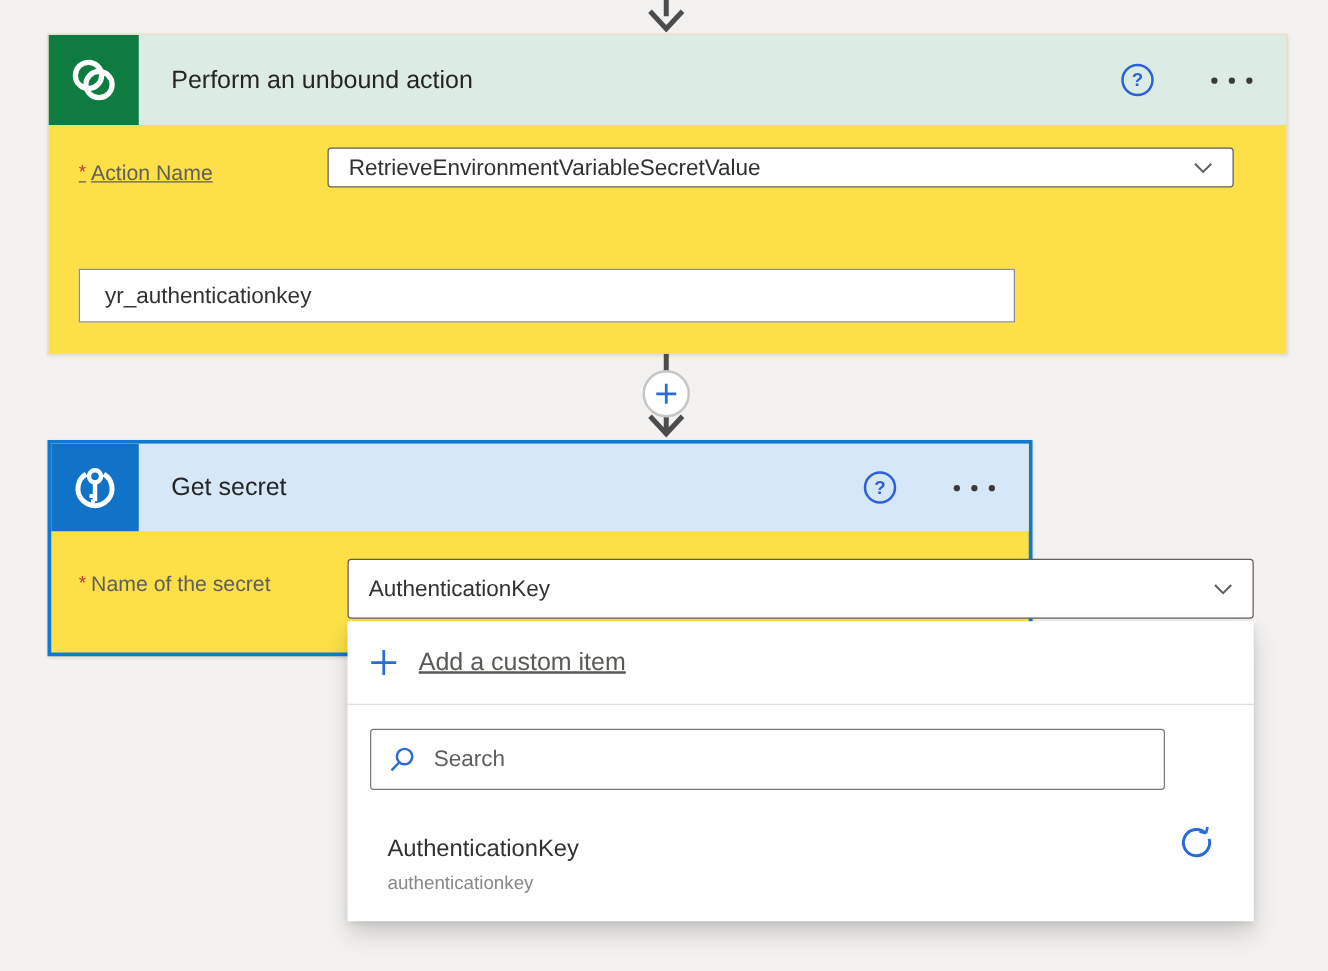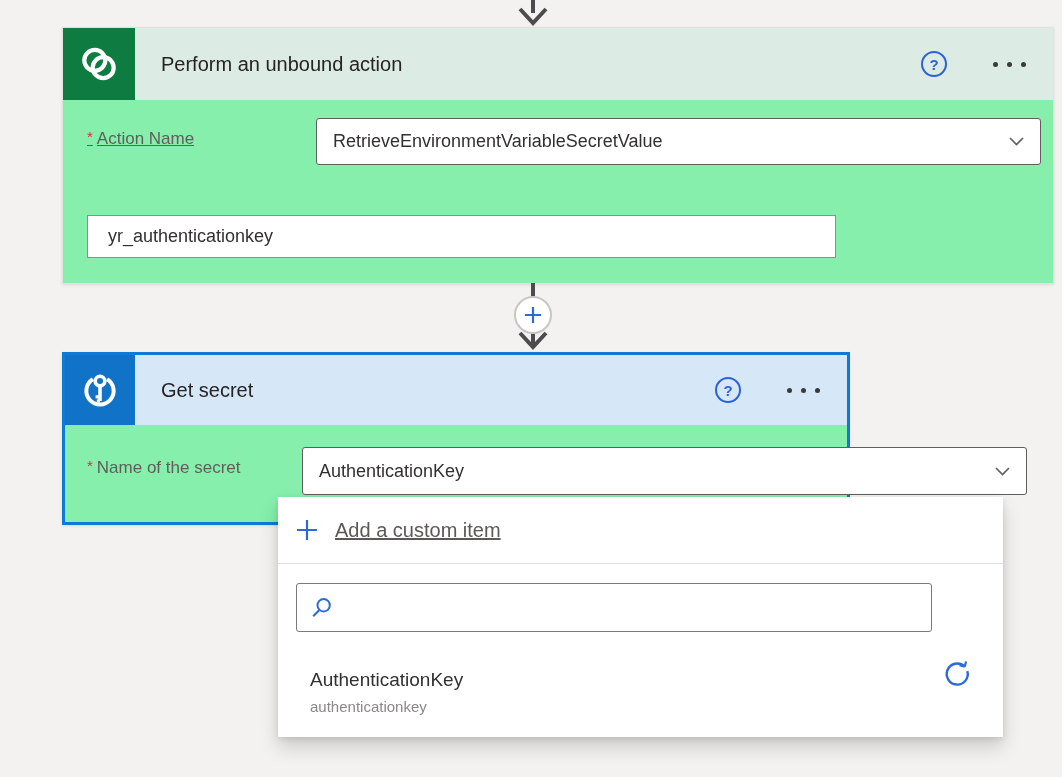--- a/index.html
+++ b/index.html
@@ -1,19 +1,19 @@
 <!DOCTYPE html>
 <html><head>
 <meta charset="utf-8">
 <style>
   html,body{margin:0;padding:0;background:#f3f2f1;font-family:"Liberation Sans",sans-serif;}
   .scene{position:relative;width:1062px;height:777px;overflow:hidden;background:#f3f2f1;}
 
   
-  .card{position:absolute;background:#86efac;box-sizing:border-box;margin-left:24px;}
+  .card{position:absolute;background:#fde047;box-sizing:border-box;}
   #card1{left:38px;top:27px;width:992px;height:257px;border:1px solid #e3e1df;box-shadow:0 1px 3px rgba(0,0,0,.10);}
   #card2{left:38px;top:352px;width:788px;height:173px;border:3px solid #0f7ad5;box-shadow:0 1px 3px rgba(0,0,0,.10);}
 
   .card-header{display:flex;align-items:center;cursor:pointer;}
   #card1 .card-header{height:72px;background:#dcebe3;}
   #card2 .card-header{height:70px;background:#d6e7f7;}
   .icon-tile{display:flex;align-items:center;justify-content:center;flex:0 0 auto;}
   #card1 .icon-tile{width:72px;height:72px;background:#0e7c41;}
   #card2 .icon-tile{width:70px;height:70px;background:#1173c8;}
   .card-title{margin-left:26px;font-size:20px;color:#252423;}
@@ -21,21 +21,21 @@
   .help-badge{width:26px;height:26px;border:2px solid #2b62d9;border-radius:50%;color:#2b62d9;
     display:flex;align-items:center;justify-content:center;font-size:15px;font-weight:bold;box-sizing:border-box;cursor:pointer;}
   .ellipsis{display:flex;gap:9px;cursor:pointer;padding:6px 2px;}
   .ellipsis i{width:5px;height:5px;border-radius:50%;background:#3a3a3a;}
 
   .field-label{position:absolute;font-size:17px;color:#605e5c;white-space:nowrap;}
   .req{color:#d13438;font-size:15px;margin-right:4px;position:relative;top:-2px;}
 
   .combo{position:absolute;border:1px solid #605e5c;border-radius:3px;background:#fff;display:flex;
     align-items:center;font-size:18px;color:#323130;box-sizing:border-box;padding:0 16px;cursor:pointer;}
-  #combo1{left:253px;top:90px;width:725px;height:47px;}
+  #combo1{left:223px;top:90px;width:725px;height:32px;}
   #combo2{left:237px;top:92px;width:725px;height:48px;}
   .combo .chev{margin-left:auto;flex:0 0 auto;}
 
   #lbl-action{left:24px;top:101px;text-decoration:underline;}
   #lbl-env{left:24px;top:164px;}
   #lbl-secret{left:22px;top:103px;}
 
   .text-input{position:absolute;left:24px;top:187px;width:749px;height:43px;border:1px solid #8f8d8b;
     background:#fff;font-size:18px;color:#323130;padding:0 20px;box-sizing:border-box;font-family:inherit;border-radius:0;}
 
@@ -153,20 +153,21 @@
       </svg>
       <span>Add a custom item</span>
     </div>
 
     <div class="search-area">
       <div class="search-box">
         <svg width="22" height="22" viewBox="0 0 20 20" fill="none">
           <circle cx="11.5" cy="7.5" r="5.6" stroke="#2b6bd8" stroke-width="1.8"></circle>
           <path d="M7.4,12 L2,17.5" stroke="#2b6bd8" stroke-width="1.8"></path>
         </svg>
+        <input type="text" placeholder="Search" style="">
       </div>
       <button class="refresh-btn">
         <svg width="30" height="30" viewBox="0 0 30 30" fill="none">
           <path d="M21.5,7.5 A10.5,10.5 0 1 0 24.3,12.1" stroke="#2b6bd8" stroke-width="2.4"></path>
           <path d="M21.8,7.6 L23,2.6 M21.8,7.6 L16.6,6.2" stroke="#2b6bd8" stroke-width="2.2"></path>
         </svg>
       </button>
     </div>
 
     <div class="option">

